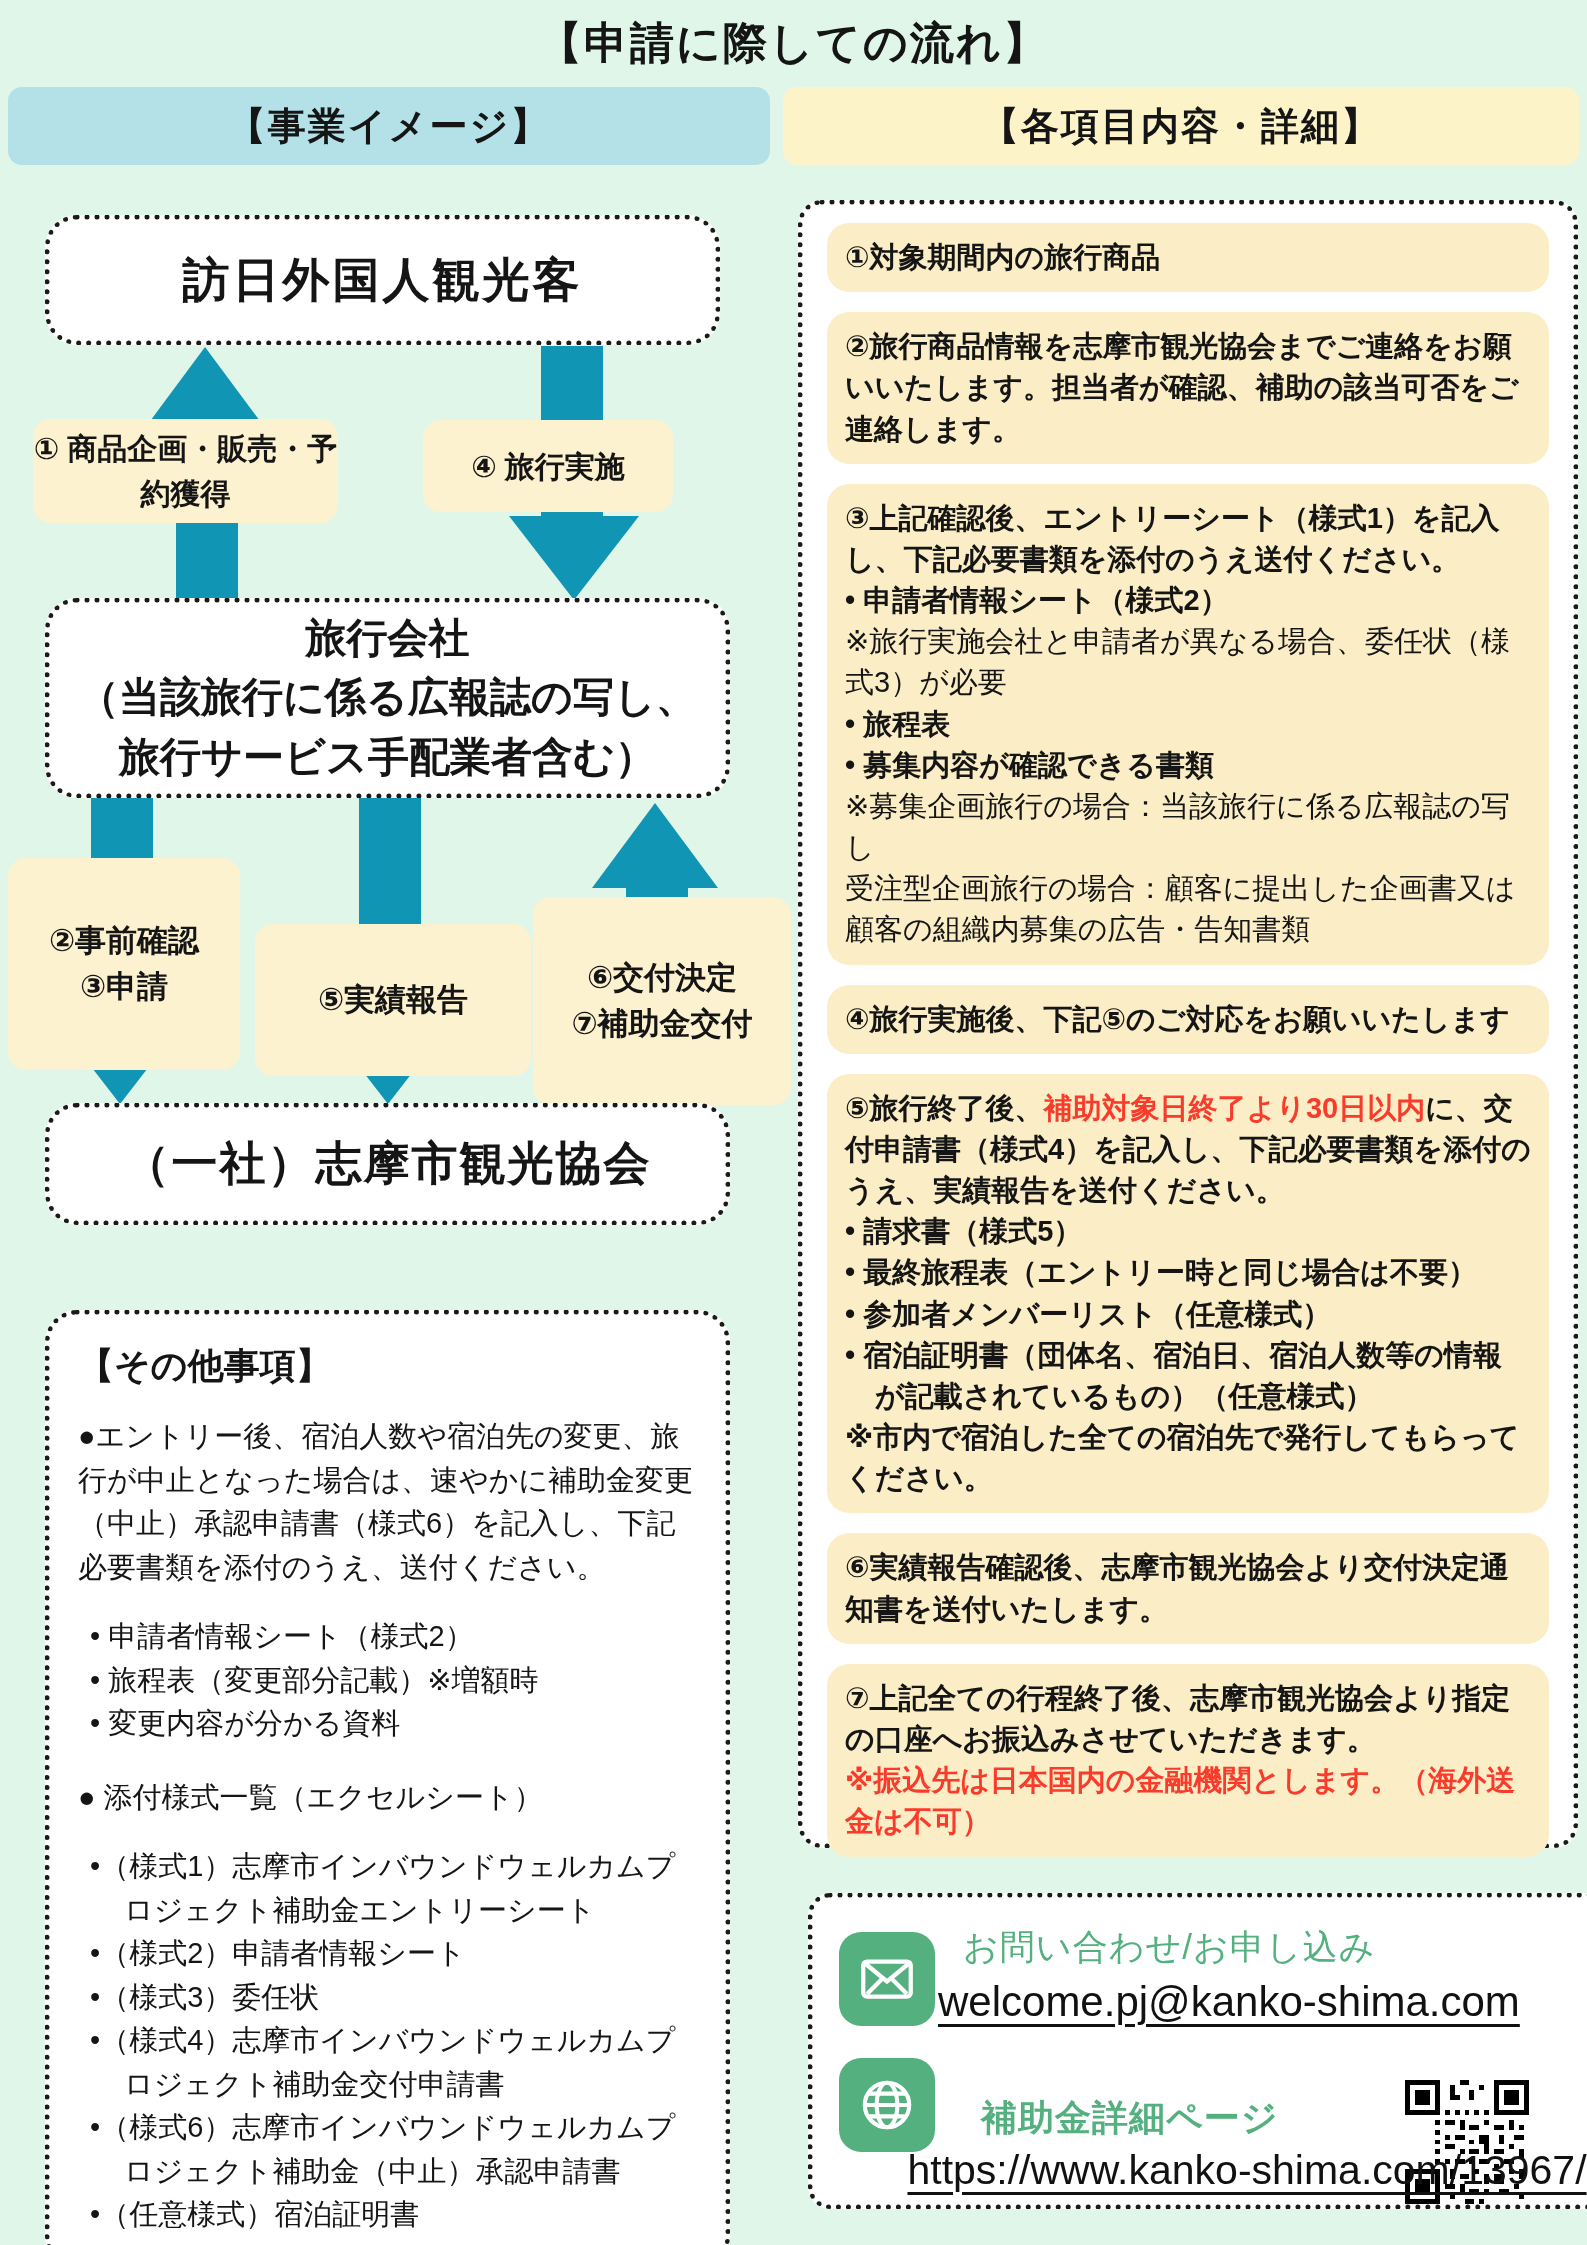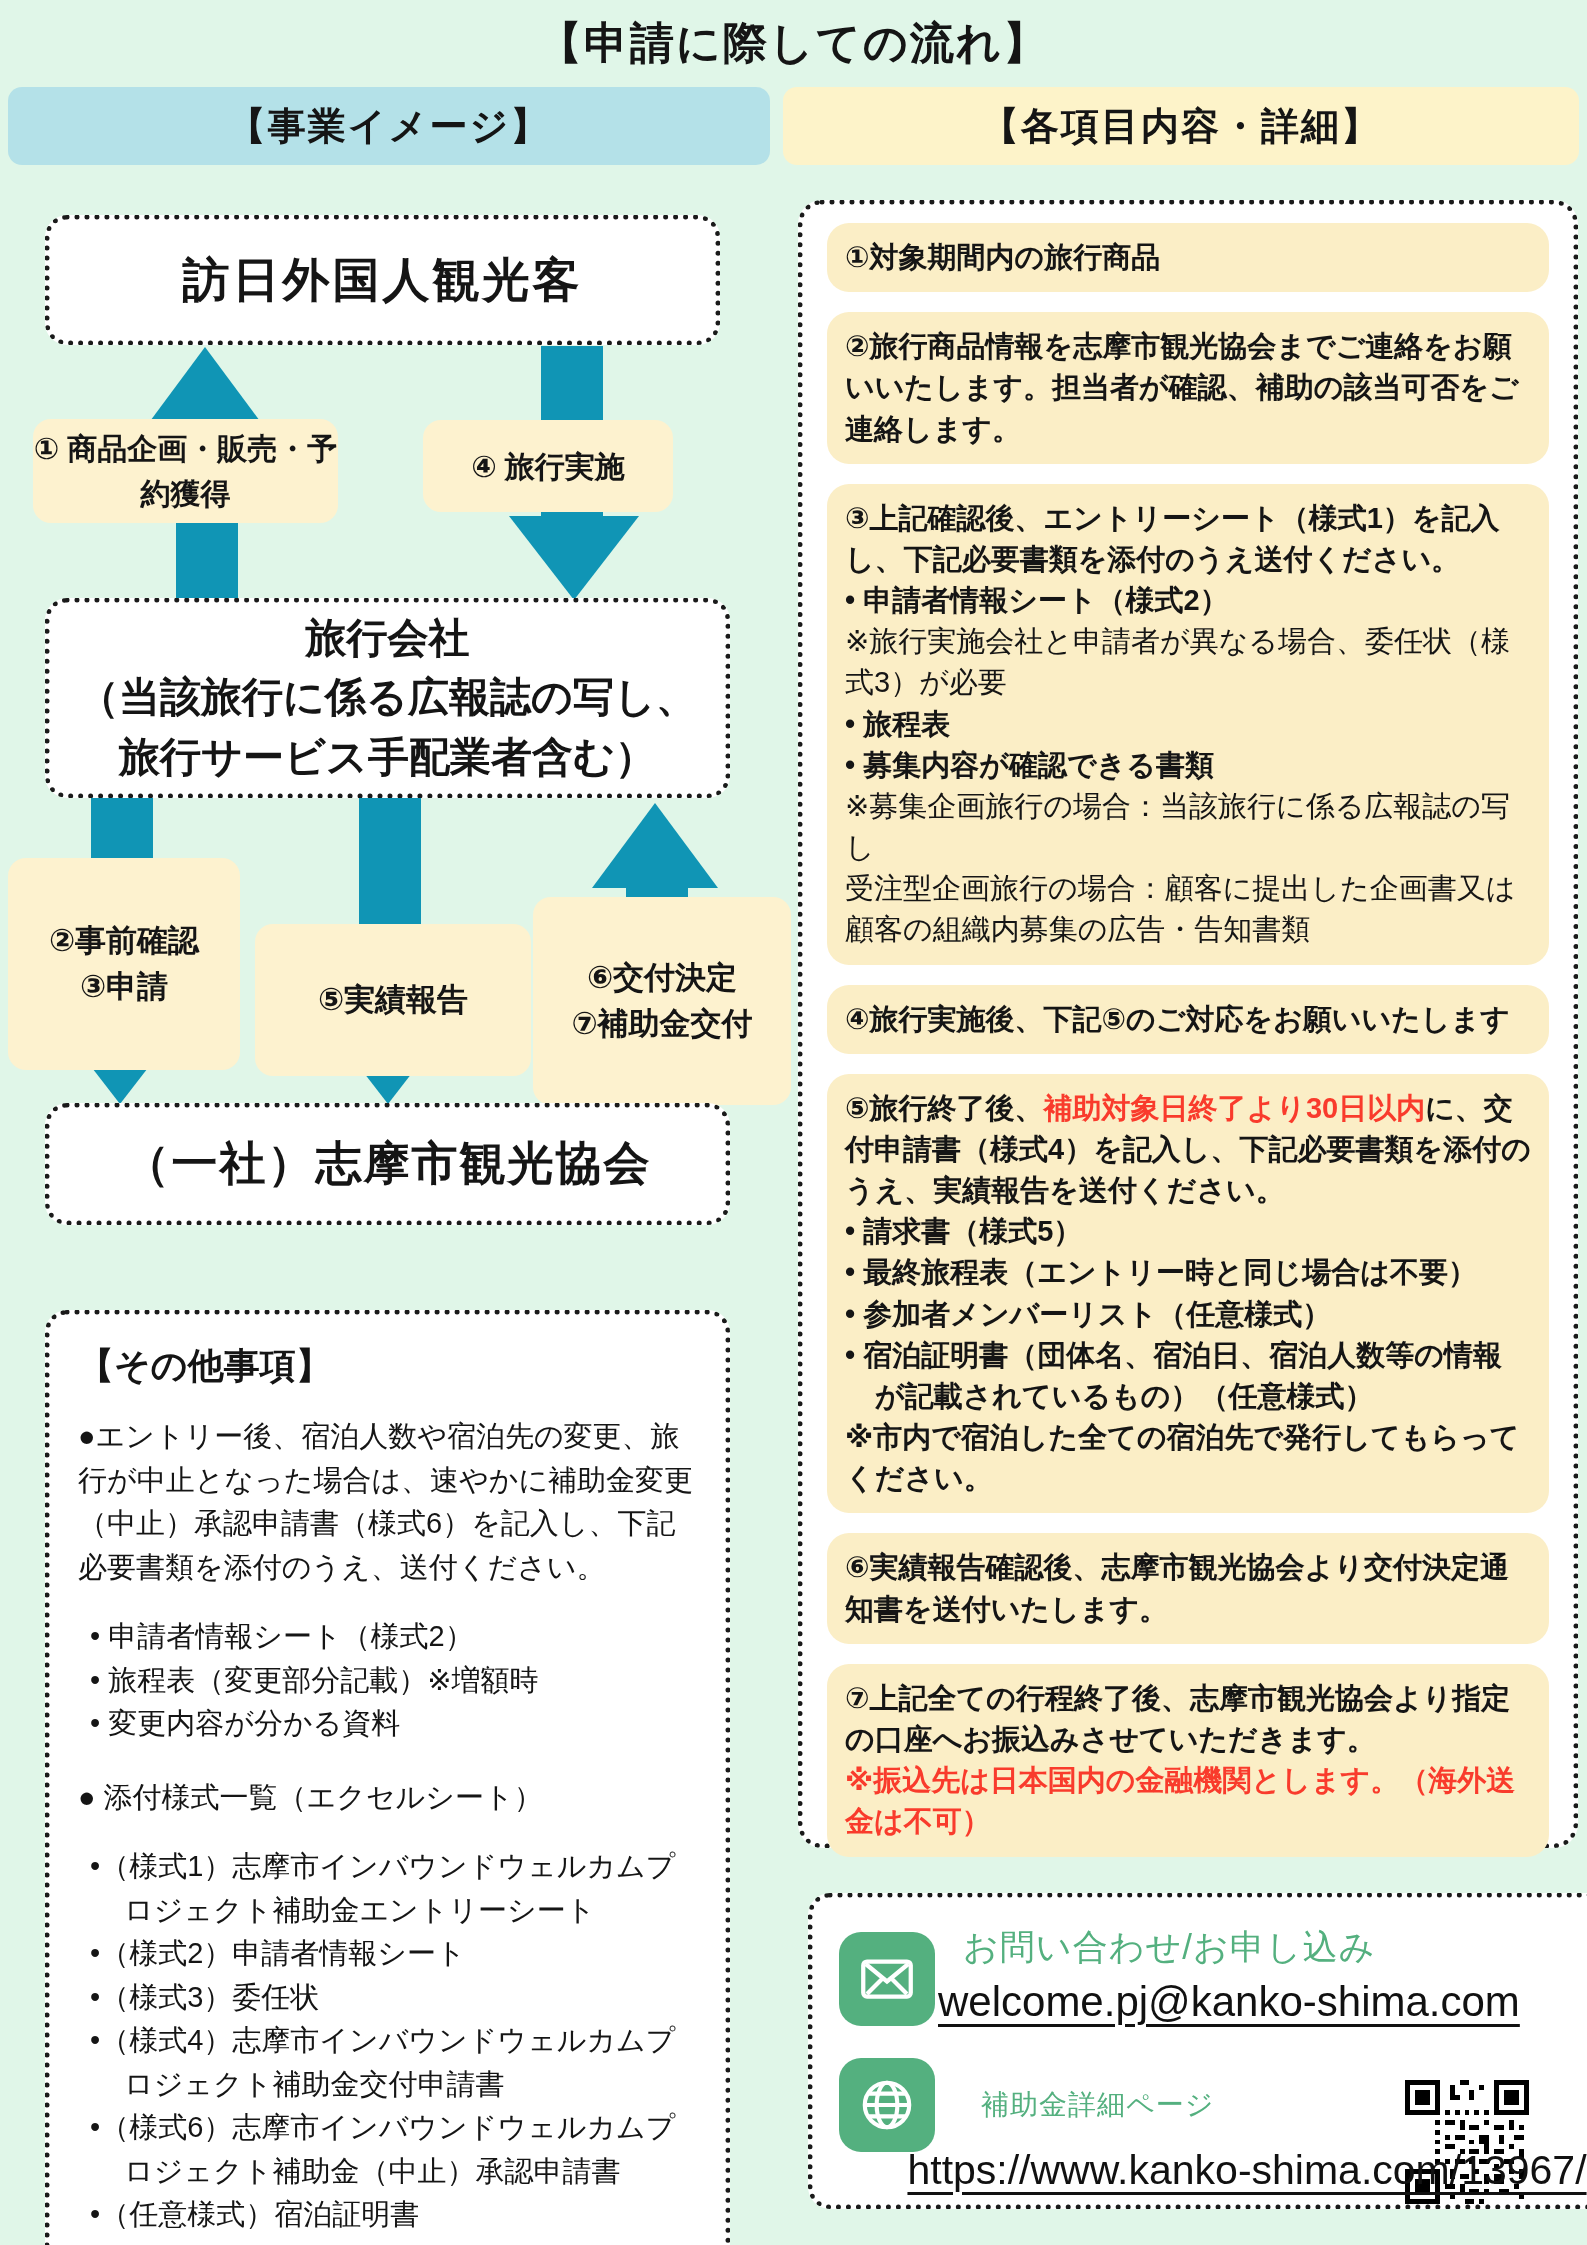--- a/index.html
+++ b/index.html
@@ -4,21 +4,21 @@
 <style>
   html,body{margin:0;padding:0;}
   body{
     width:1587px;height:2245px;position:relative;overflow:hidden;
     background:#e0f6e8;color:#151515;
     font-family:"Liberation Sans","DejaVu Sans",sans-serif;
   }
   .abs{position:absolute;}
   .flexc{display:flex;align-items:center;justify-content:center;text-align:center;}
   .flexcol{display:flex;flex-direction:column;align-items:center;justify-content:center;text-align:center;}
-  .dotbox{background:#ffffff;border:5px dotted #1a1a1a;border-radius:22px;box-sizing:border-box;}
+  .dotbox{background:#ffffff;border:5px dotted #1a1a1a;border-radius:32px;box-sizing:border-box;}
 
   
   .page-title{top:14px;left:0;width:100%;text-align:center;font-size:44px;font-weight:900;letter-spacing:2px;}
   .hdr{top:87px;height:78px;border-radius:14px;font-size:38px;font-weight:900;letter-spacing:2px;}
   .hdr-left{left:8px;width:762px;background:#b4e1e8;}
   .hdr-right{left:783px;width:796px;background:#fdf3c9;}
 
   
   .box-a{left:45px;top:215px;width:675px;height:130px;font-size:47px;font-weight:900;letter-spacing:3px;}
   .box-b{left:45px;top:598px;width:685px;height:200px;font-size:41px;font-weight:900;line-height:1.45;}
@@ -62,21 +62,21 @@
   .item .hang{padding-left:30px;text-indent:-30px;}
   .red{color:#f93b2c;}
 
   
   .contact-box{left:808px;top:1893px;width:890px;height:316px;border-radius:22px;padding-left:48px;}
   .cicon{position:absolute;width:96px;height:94px;background:#54b07f;border-radius:22px;display:flex;align-items:center;justify-content:center;}
   #mail-icon{left:26px;top:34px;}
   #globe-icon{left:26px;top:160px;}
   .green-label{position:absolute;color:#54b07f;font-size:35px;letter-spacing:1px;}
   #inquiry-title{left:150px;top:26px;}
-  #detail-title{left:168px;top:188px;font-size:28px;}
+  #detail-title{left:168px;top:196px;font-size:36px;font-weight:bold;}
   .ulink{text-decoration:underline;text-decoration-thickness:3px;text-underline-offset:8px;color:#111;}
   #email-link{position:absolute;left:125px;top:80px;font-size:42px;}
   #qr-code{position:absolute;left:592px;top:182px;}
   #url-link{position:absolute;left:0;right:12px;bottom:10px;text-align:center;font-size:41px;}
 </style>
 </head>
 <body>
 
 <div class="abs page-title">【申請に際しての流れ】</div>
 

